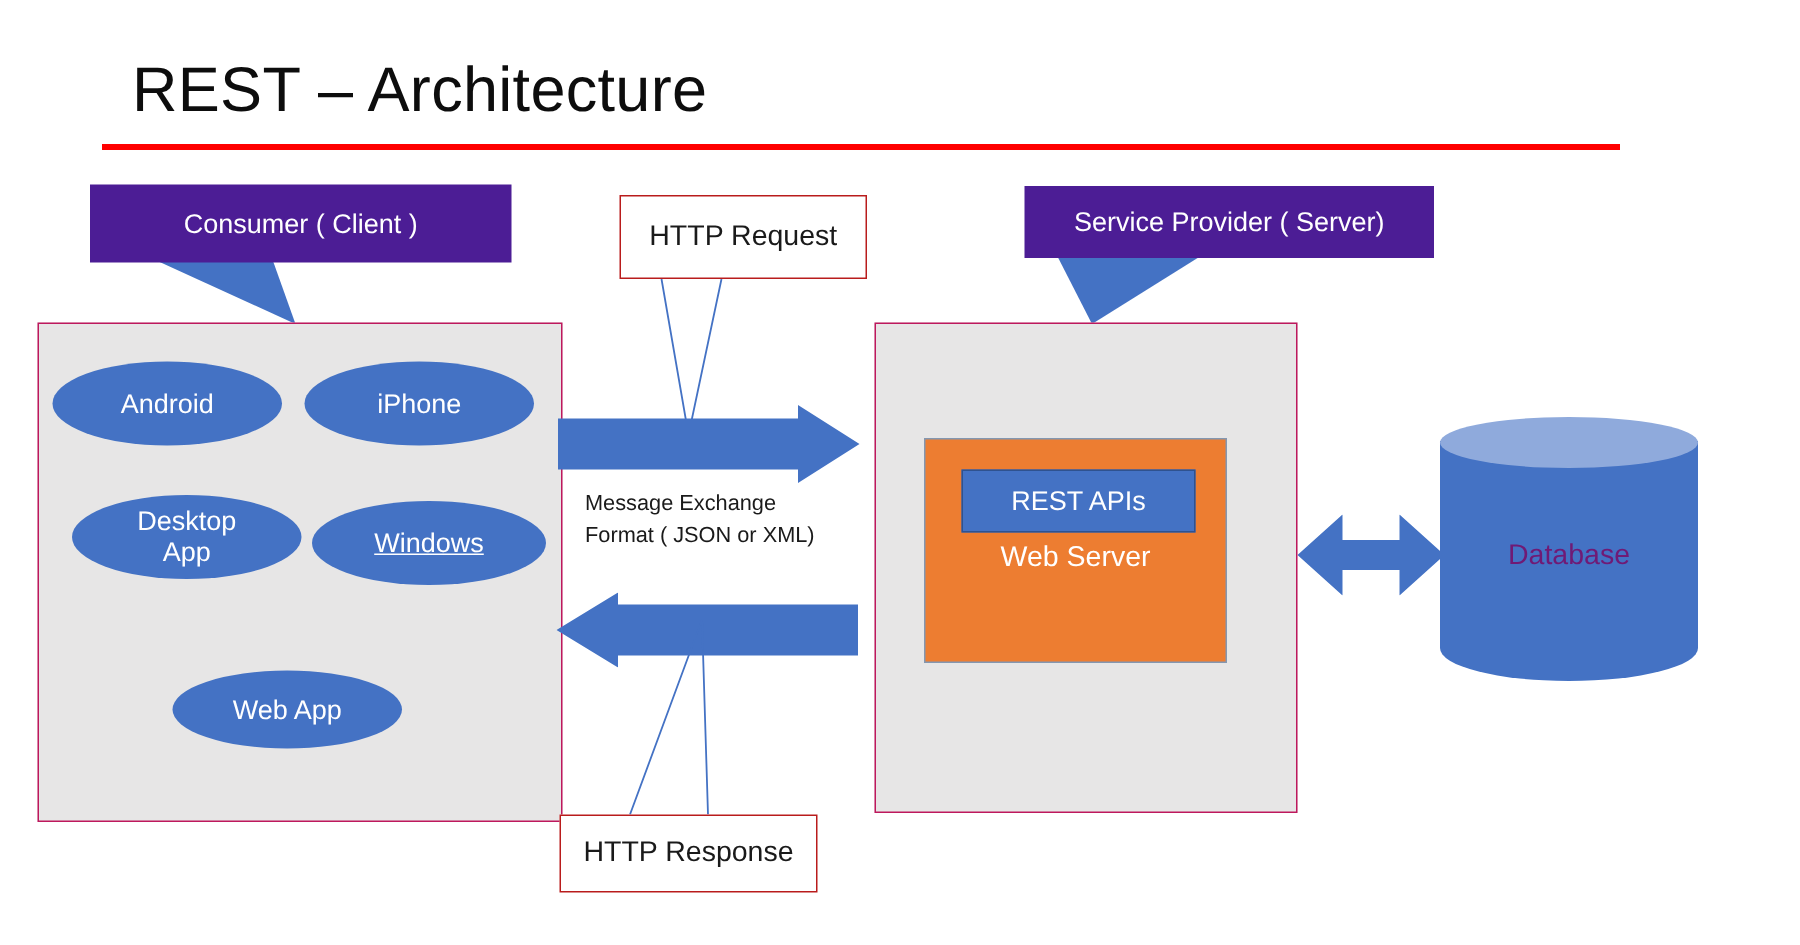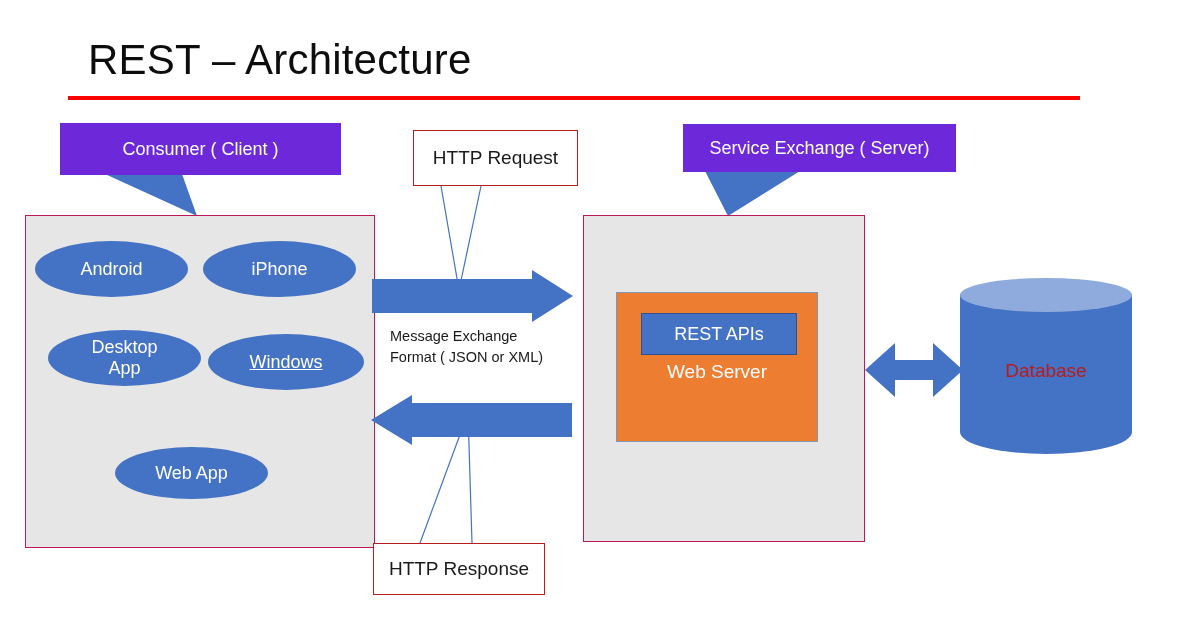--- a/index.html
+++ b/index.html
@@ -131,28 +131,28 @@
     height: 34px;
     background: #8FAADC;
     border-radius: 50%;
   }
   #db-label {
     position: absolute;
     left: 0;
     top: 82px;
     width: 172px;
     text-align: center;
-    color: #b91c1c;
+    color: #701a75;
     font-size: 19px;
   }
 
   
   .callout-blue {
     position: absolute;
-    background: #6d28d9;
+    background: #4c1d95;
     color: #ffffff;
     font-size: 18px;
     display: flex;
     align-items: center;
     justify-content: center;
     box-sizing: border-box;
   }
   #callout-consumer { left: 60px;  top: 123px; width: 281px; height: 52px; }
   #callout-provider { left: 683px; top: 124px; width: 273px; height: 48px; }
   .callout-tail-svg {
@@ -202,21 +202,21 @@
     <polygon points="105,174 182,174 197,216" fill="#4472C4"></polygon>
   </svg>
   <div class="callout-blue" id="callout-consumer">
     <span>Consumer ( Client )</span>
   </div>
 
   <svg class="callout-tail-svg" style="left:0px; top:0px; width:1200px; height:630px;">
     <polygon points="705,171 800,171 728,216" fill="#4472C4"></polygon>
   </svg>
   <div class="callout-blue" id="callout-provider">
-    <span>Service Exchange ( Server)</span>
+    <span>Service Provider ( Server)</span>
   </div>
 
   <svg class="callout-tail-svg" style="left:0px; top:0px; width:1200px; height:630px;">
     <polyline points="441,186 459,290 481,186" fill="none" stroke="#4472C4" stroke-width="1.2"></polyline>
   </svg>
   <div class="callout-white" id="callout-http-request">
     <span>HTTP Request</span>
   </div>
 
   <div class="panel" id="client-panel"></div>

